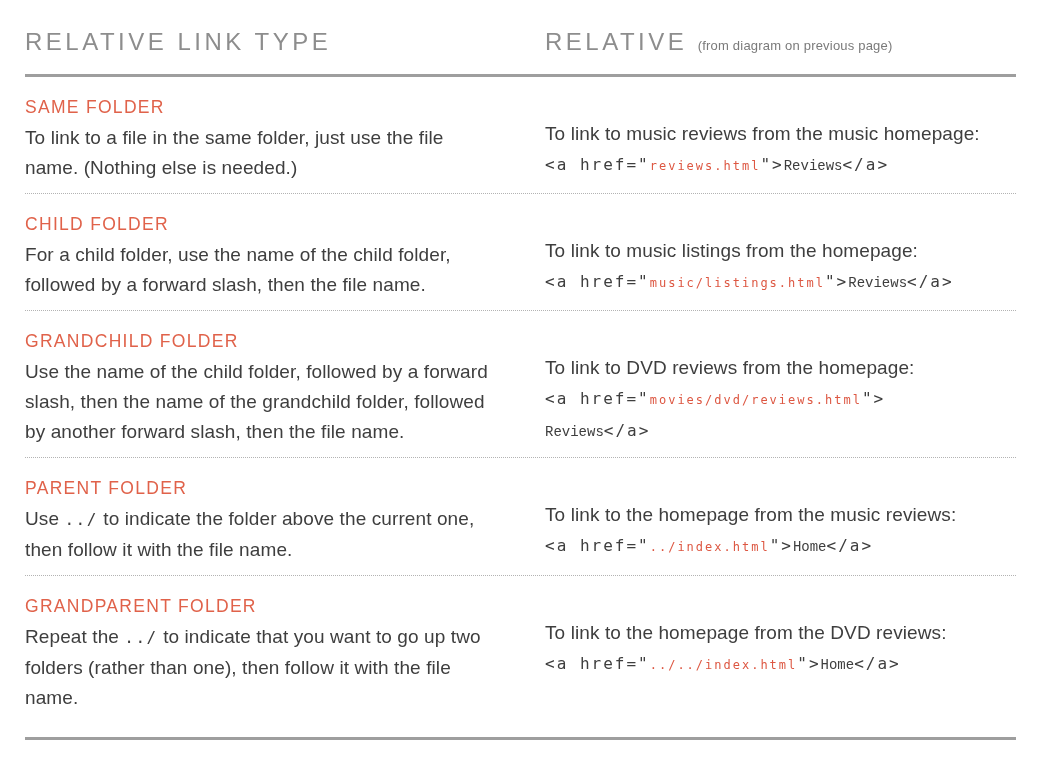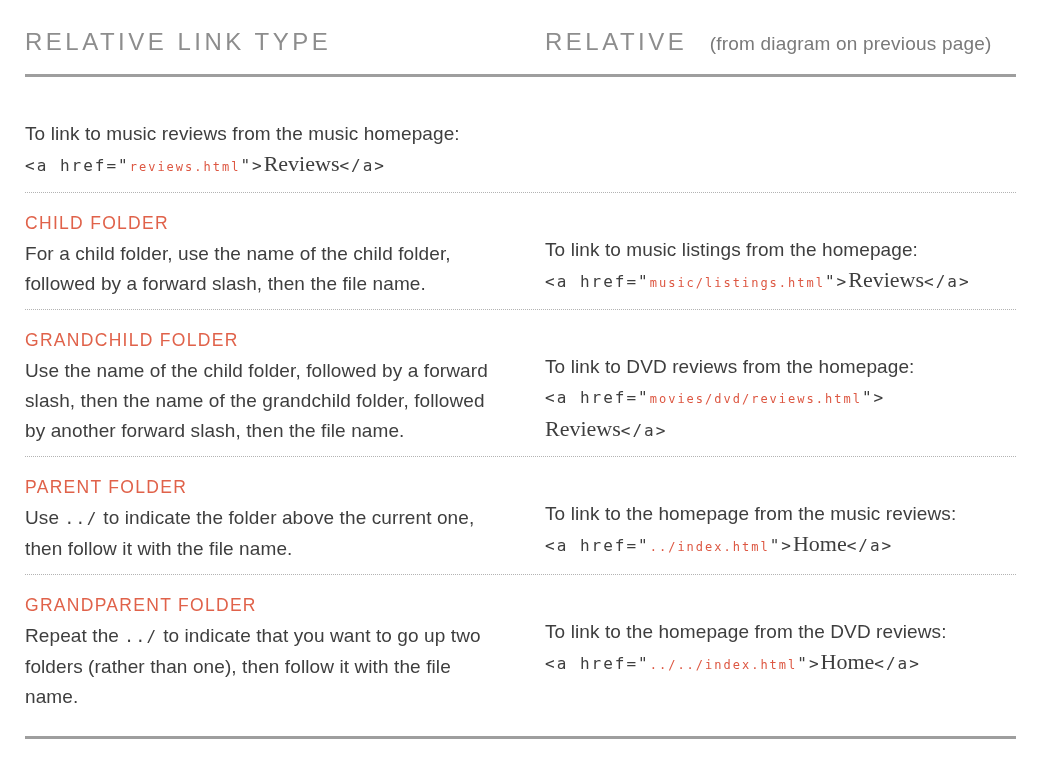--- a/index.html
+++ b/index.html
@@ -33,24 +33,24 @@
   }
   .header-title{
     font-size:24px;
     line-height:30px;
     letter-spacing:3.5px;
     font-weight:400;
     color:var(--header-text);
     white-space:nowrap;
   }
   .header-note{
-    font-size:19px;
+    font-size:13px;
     letter-spacing:0.2px;
     color:var(--note-text);
-    margin-left:18px;
+    margin-left:6px;
   }
   .rule{
     height:3px;
     background:var(--rule);
     border:none;
   }
   .rule-top{margin-top:17px;}
   .rule-bottom{margin-top:0;}
   
   .row{
@@ -95,42 +95,46 @@
     letter-spacing:2px;
     color:var(--body-text);
   }
   .seg-path{
     font-family:"DejaVu Sans Mono","Liberation Mono",monospace;
     font-size:12px;
     letter-spacing:2px;
     color:var(--accent-code);
   }
   .seg-label{
-    font-family:Liberation Serif, serif;
-    font-size:22px;
+    font-family:Liberation Mono, monospace;
+    font-size:14px;
     color:var(--body-text);
   }
 </style>
 </head>
 <body>
 
 <div class="page">
 
   <div class="table-header">
     <div class="header-title">RELATIVE LINK TYPE</div>
     <div>
       <span class="header-title">RELATIVE</span>
       <span class="header-note">(from diagram on previous page)</span>
     </div>
   </div>
 
   <div class="rule rule-top"></div>
 
   <div id="rows">
   <div class="row">
+    <div class="cell-left">
+      <div class="row-heading">SAME FOLDER</div>
+      <div class="row-description"><span class="seg-text">To link to a file in the same folder, just use the file name. (Nothing else is needed.)</span></div>
+    </div>
     <div class="cell-right">
       <div class="example-intro">To link to music reviews from the music homepage:</div>
       <div class="example-code">
             <div class="code-line"><span class="seg-code">&lt;a href="</span><span class="seg-path">reviews.html</span><span class="seg-code">"&gt;</span><span class="seg-label">Reviews</span><span class="seg-code">&lt;/a&gt;</span></div>
           </div>
     </div>
   </div>
 
   <div class="row">
     <div class="cell-left">

